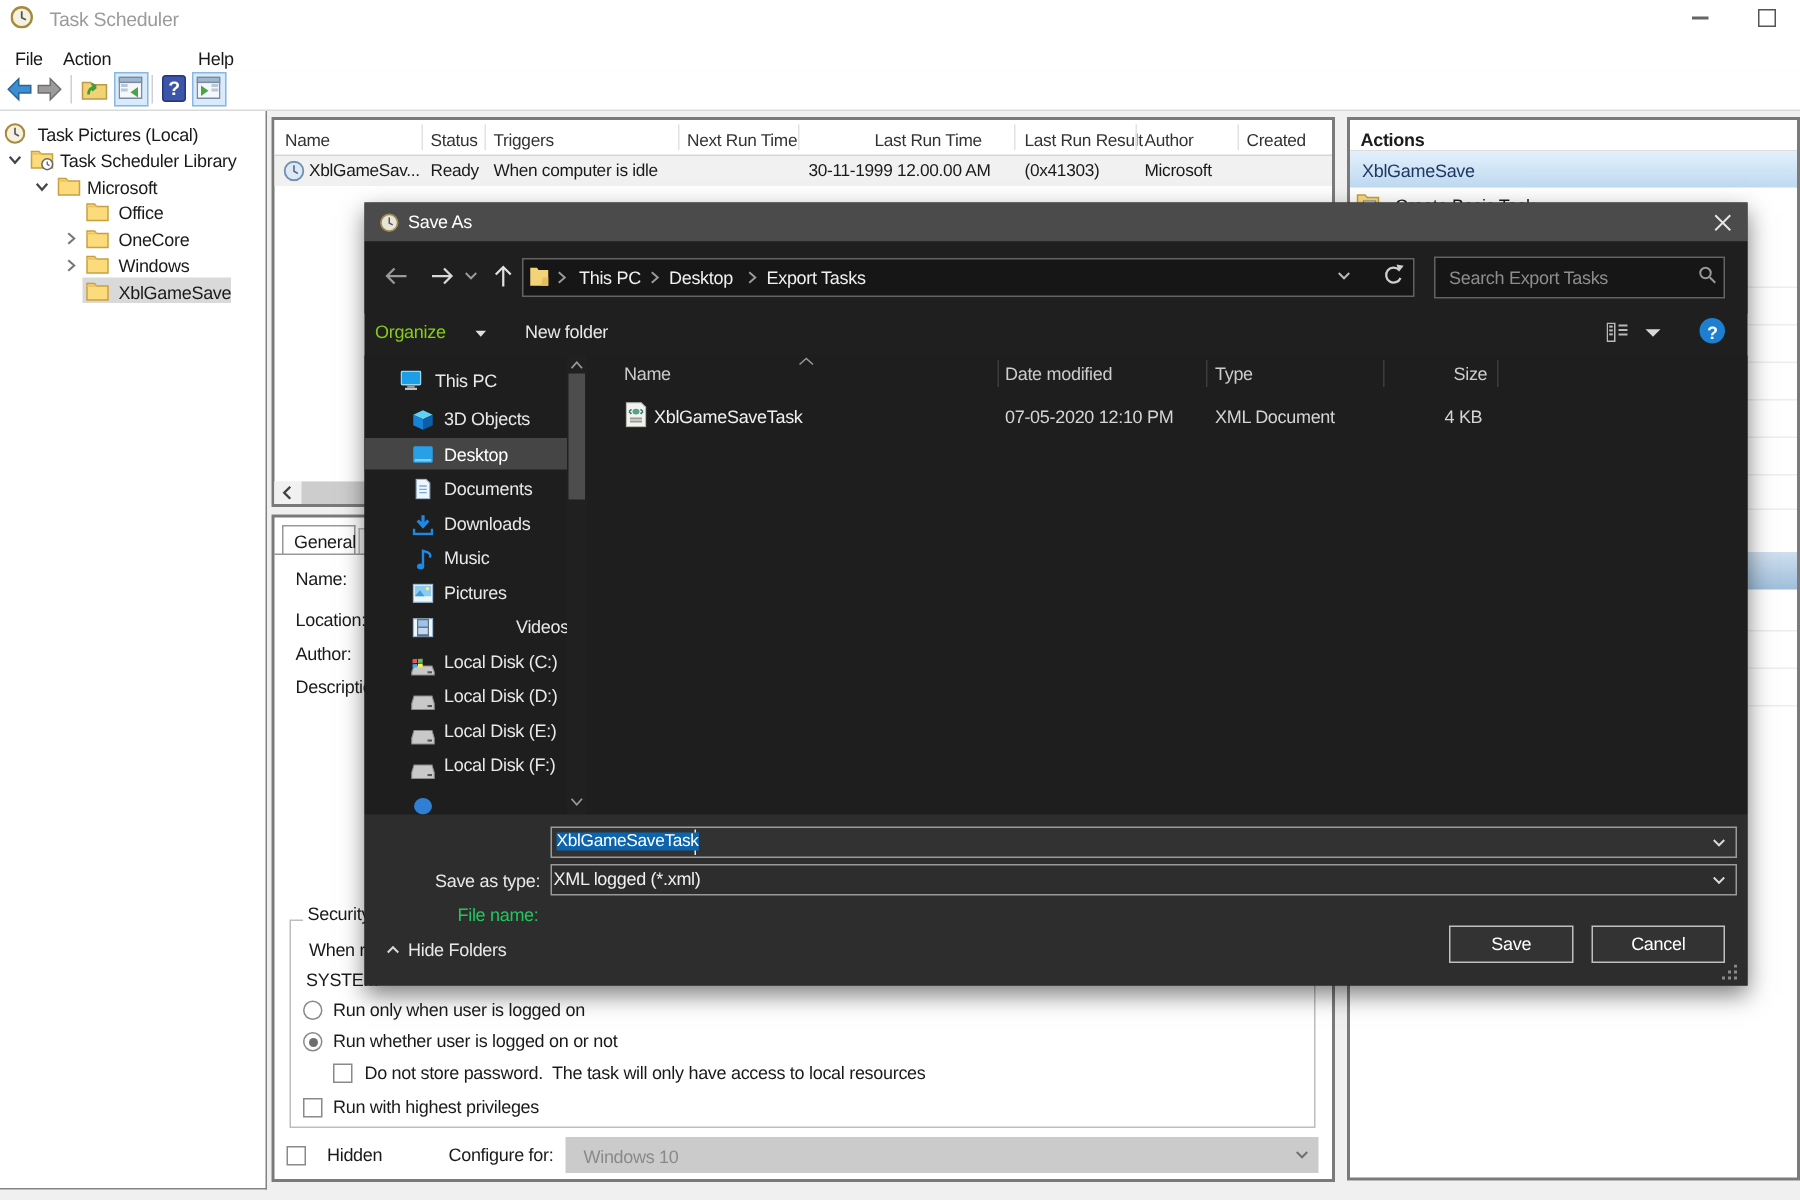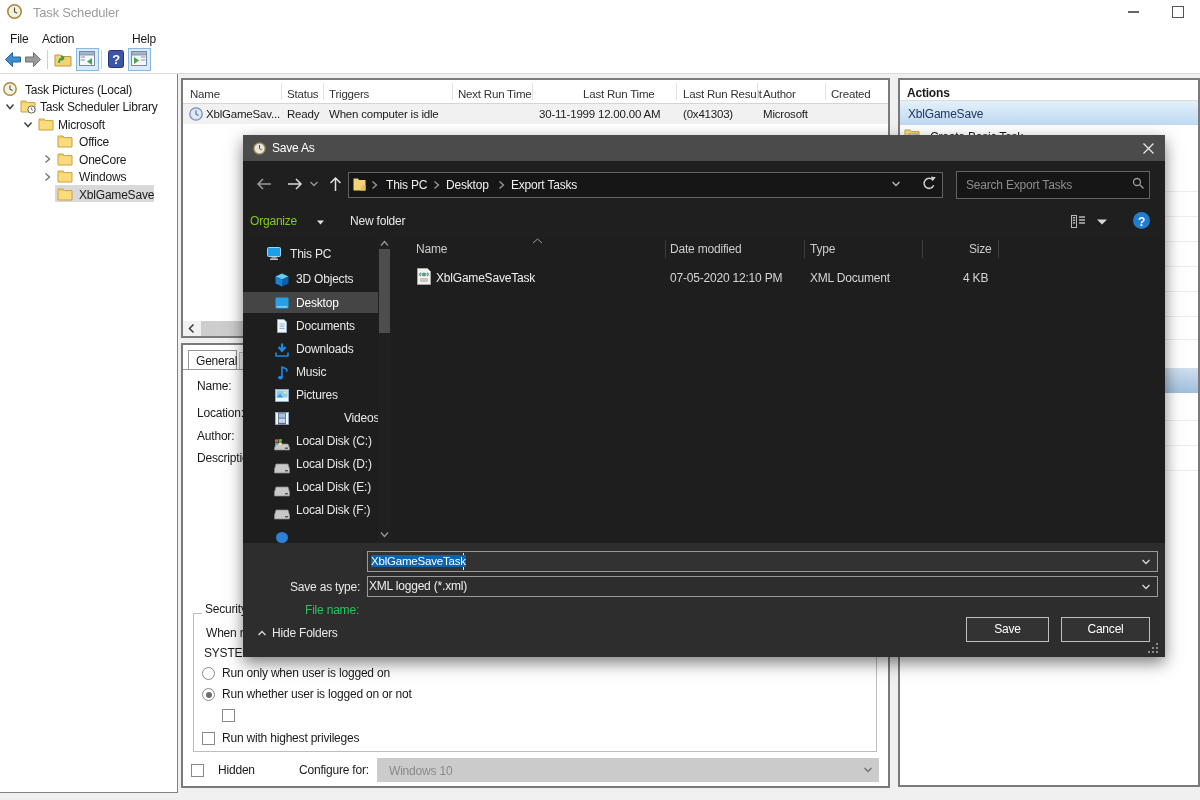--- a/index.html
+++ b/index.html
@@ -185,20 +185,21 @@
 <div class="abs" style="left:10px;top:268px;width:684px;height:139px;border:1px solid #bdbdbd;box-sizing:border-box;"></div>
 <span class="tx" style="left:19px;top:257px;background:#fff;padding:0 3px;">Security options</span>
 <span class="tx" style="left:23px;top:281px;">When running the task, use the following user account:</span>
 <span class="tx" style="left:21px;top:301px;">SYSTEM</span>
 <div class="abs" style="left:19px;top:322px;width:11px;height:11px;border:1px solid #8a8a8a;border-radius:50%;background:#fff;"></div>
 <span class="tx" style="left:39px;top:321px;">Run only when user is logged on</span>
 <div class="abs" style="left:19px;top:343px;width:11px;height:11px;border:1px solid #8a8a8a;border-radius:50%;background:#fff;"></div>
 <div class="abs" style="left:22.5px;top:346.5px;width:6px;height:6px;border-radius:50%;background:#6e6e6e;"></div>
 <span class="tx" style="left:39px;top:342px;">Run whether user is logged on or not</span>
 <div class="abs" style="left:39px;top:364px;width:11px;height:11px;border:1px solid #8a8a8a;background:#fff;"></div>
+<span class="tx" style="left:60px;top:363px;">Do not store password.&nbsp; The task will only have access to local resources</span>
 <div class="abs" style="left:19px;top:387px;width:11px;height:11px;border:1px solid #8a8a8a;background:#fff;"></div>
 <span class="tx" style="left:39px;top:386px;">Run with highest privileges</span>
 
 <div class="abs" style="left:8px;top:419px;width:11px;height:11px;border:1px solid #8a8a8a;background:#fff;"></div>
 <span class="tx" style="left:35px;top:418px;">Hidden</span>
 <span class="tx" style="left:116px;top:418px;">Configure for:</span>
 <div class="abs" style="left:194px;top:413px;width:502px;height:24px;background:#cbcbcb;"></div>
 <span class="tx" style="left:206px;top:419px;color:#8a8a8a;">Windows 10</span>
 <svg class="abs" style="left:680px;top:421px;" width="10" height="8" viewBox="0 0 10 8">
       <path d="M1.5 2 L5 5.5 L8.5 2" stroke="#707070" stroke-width="1.3" fill="none"></path>

